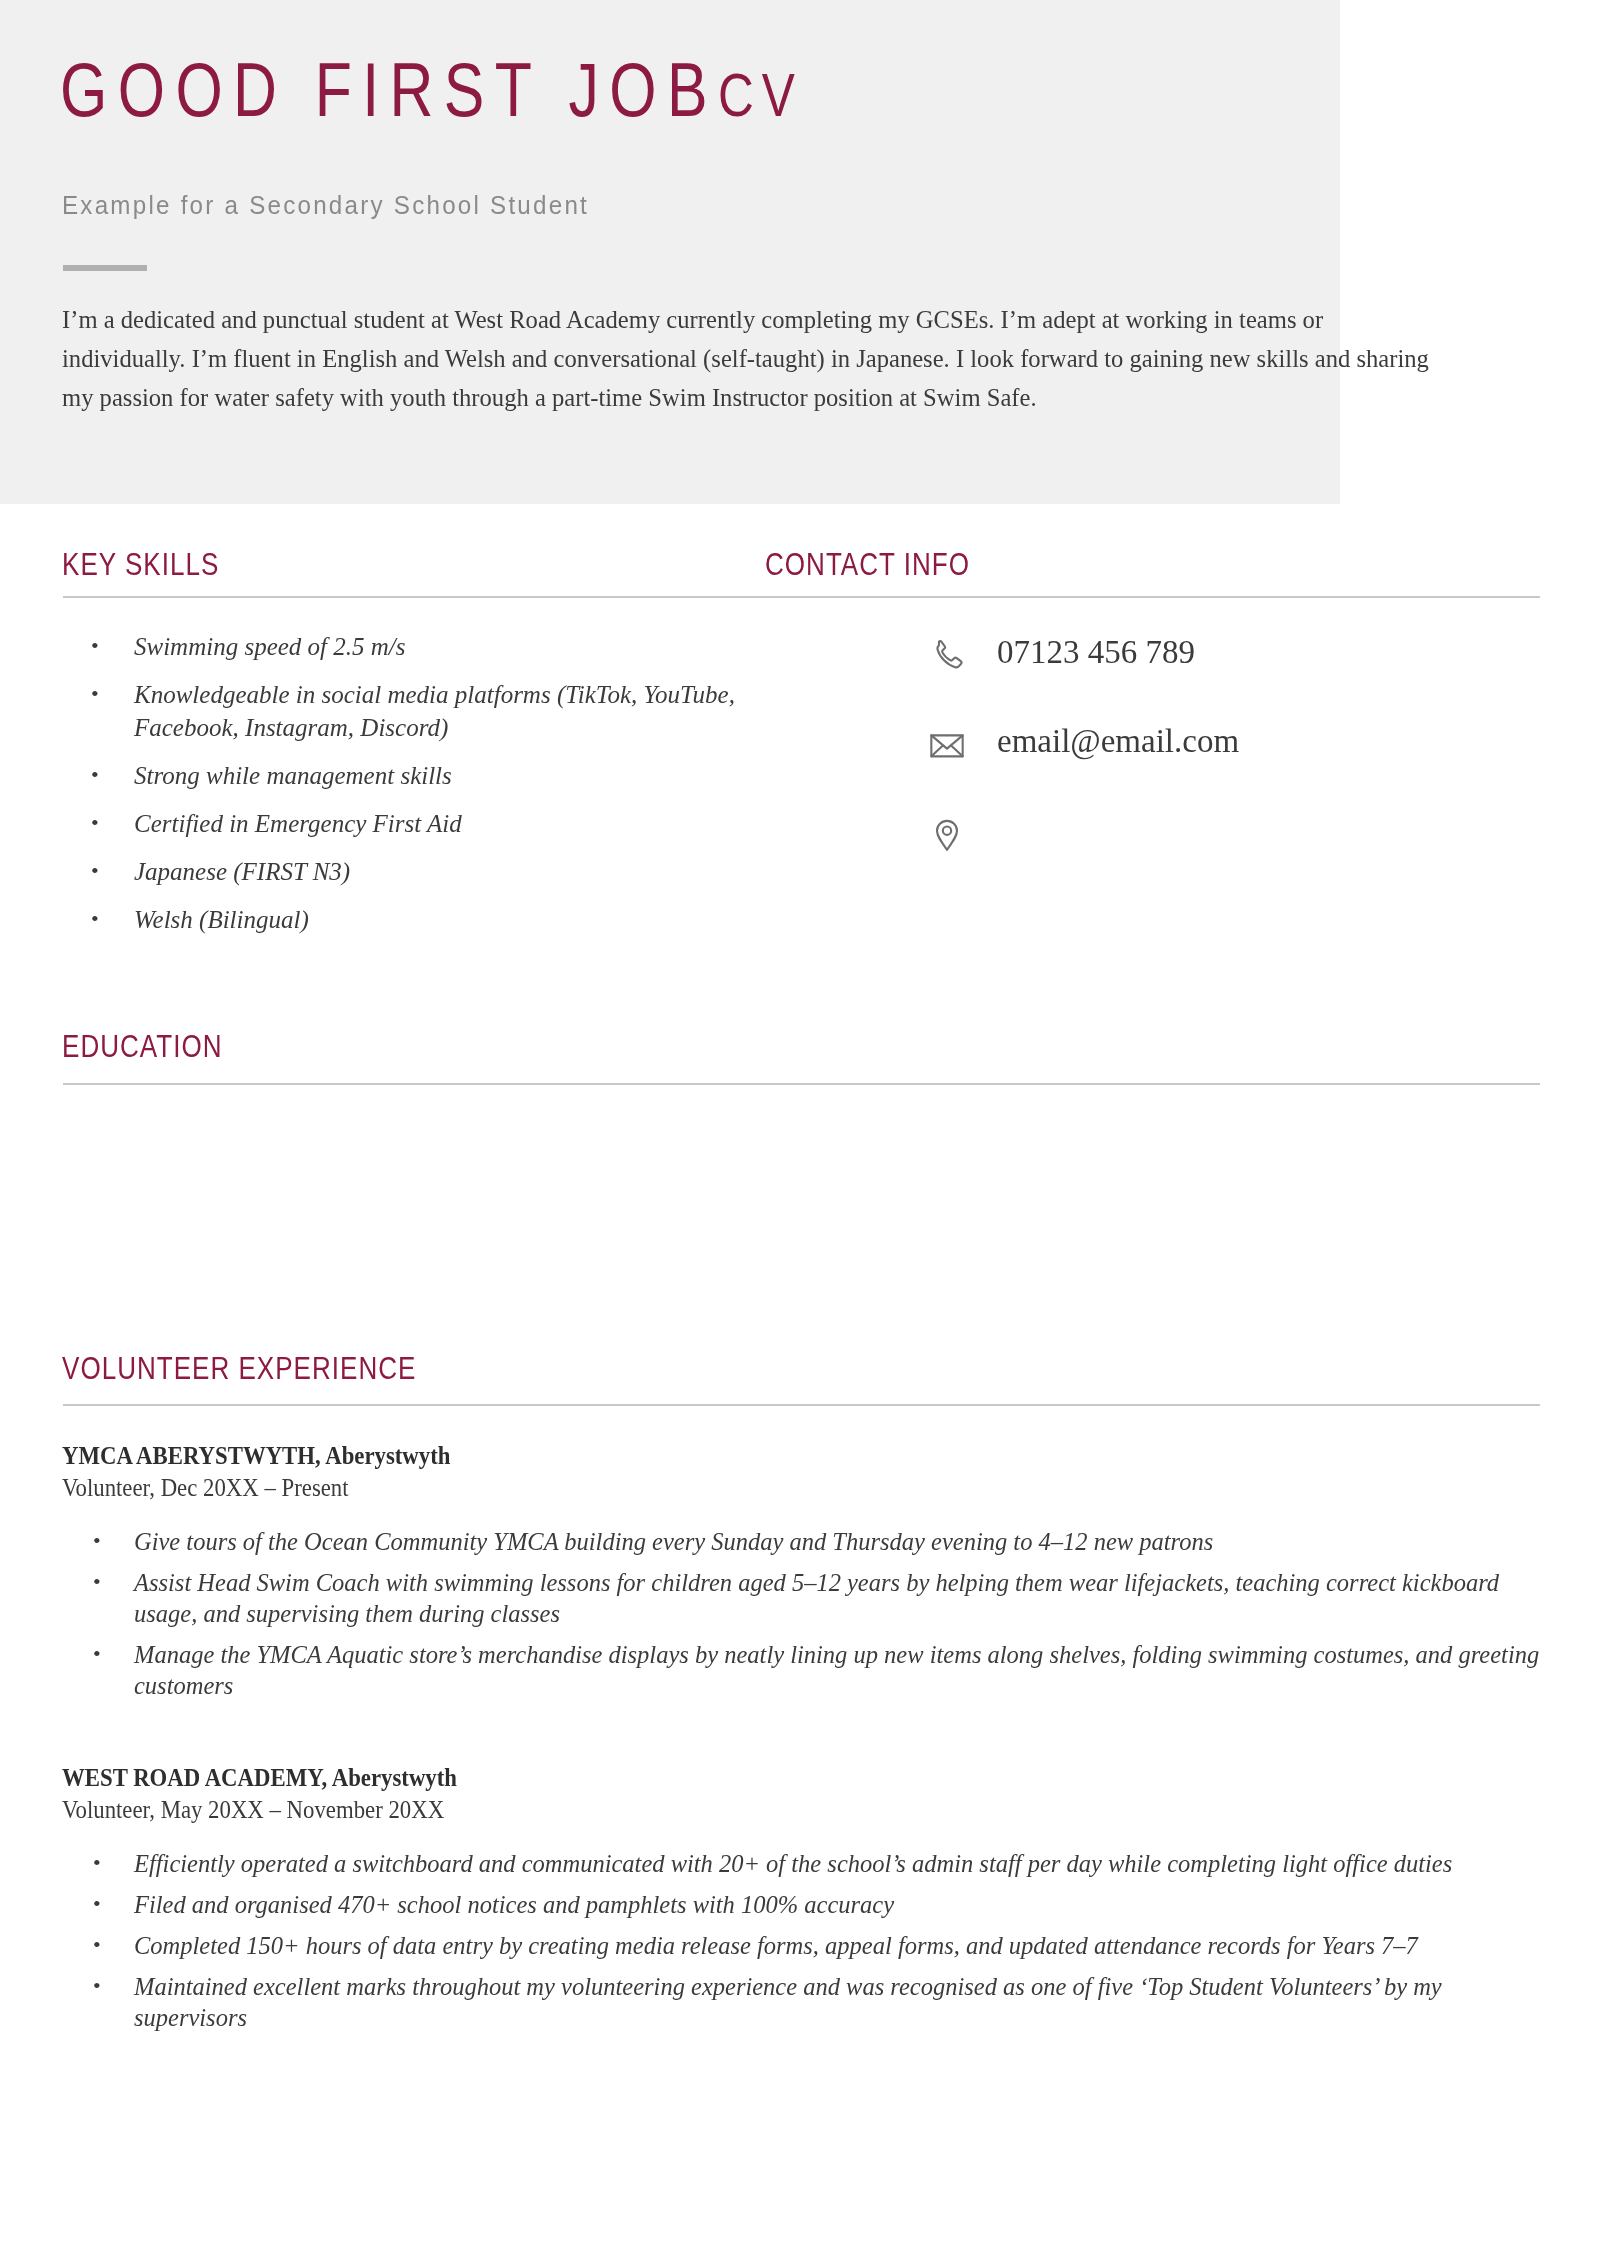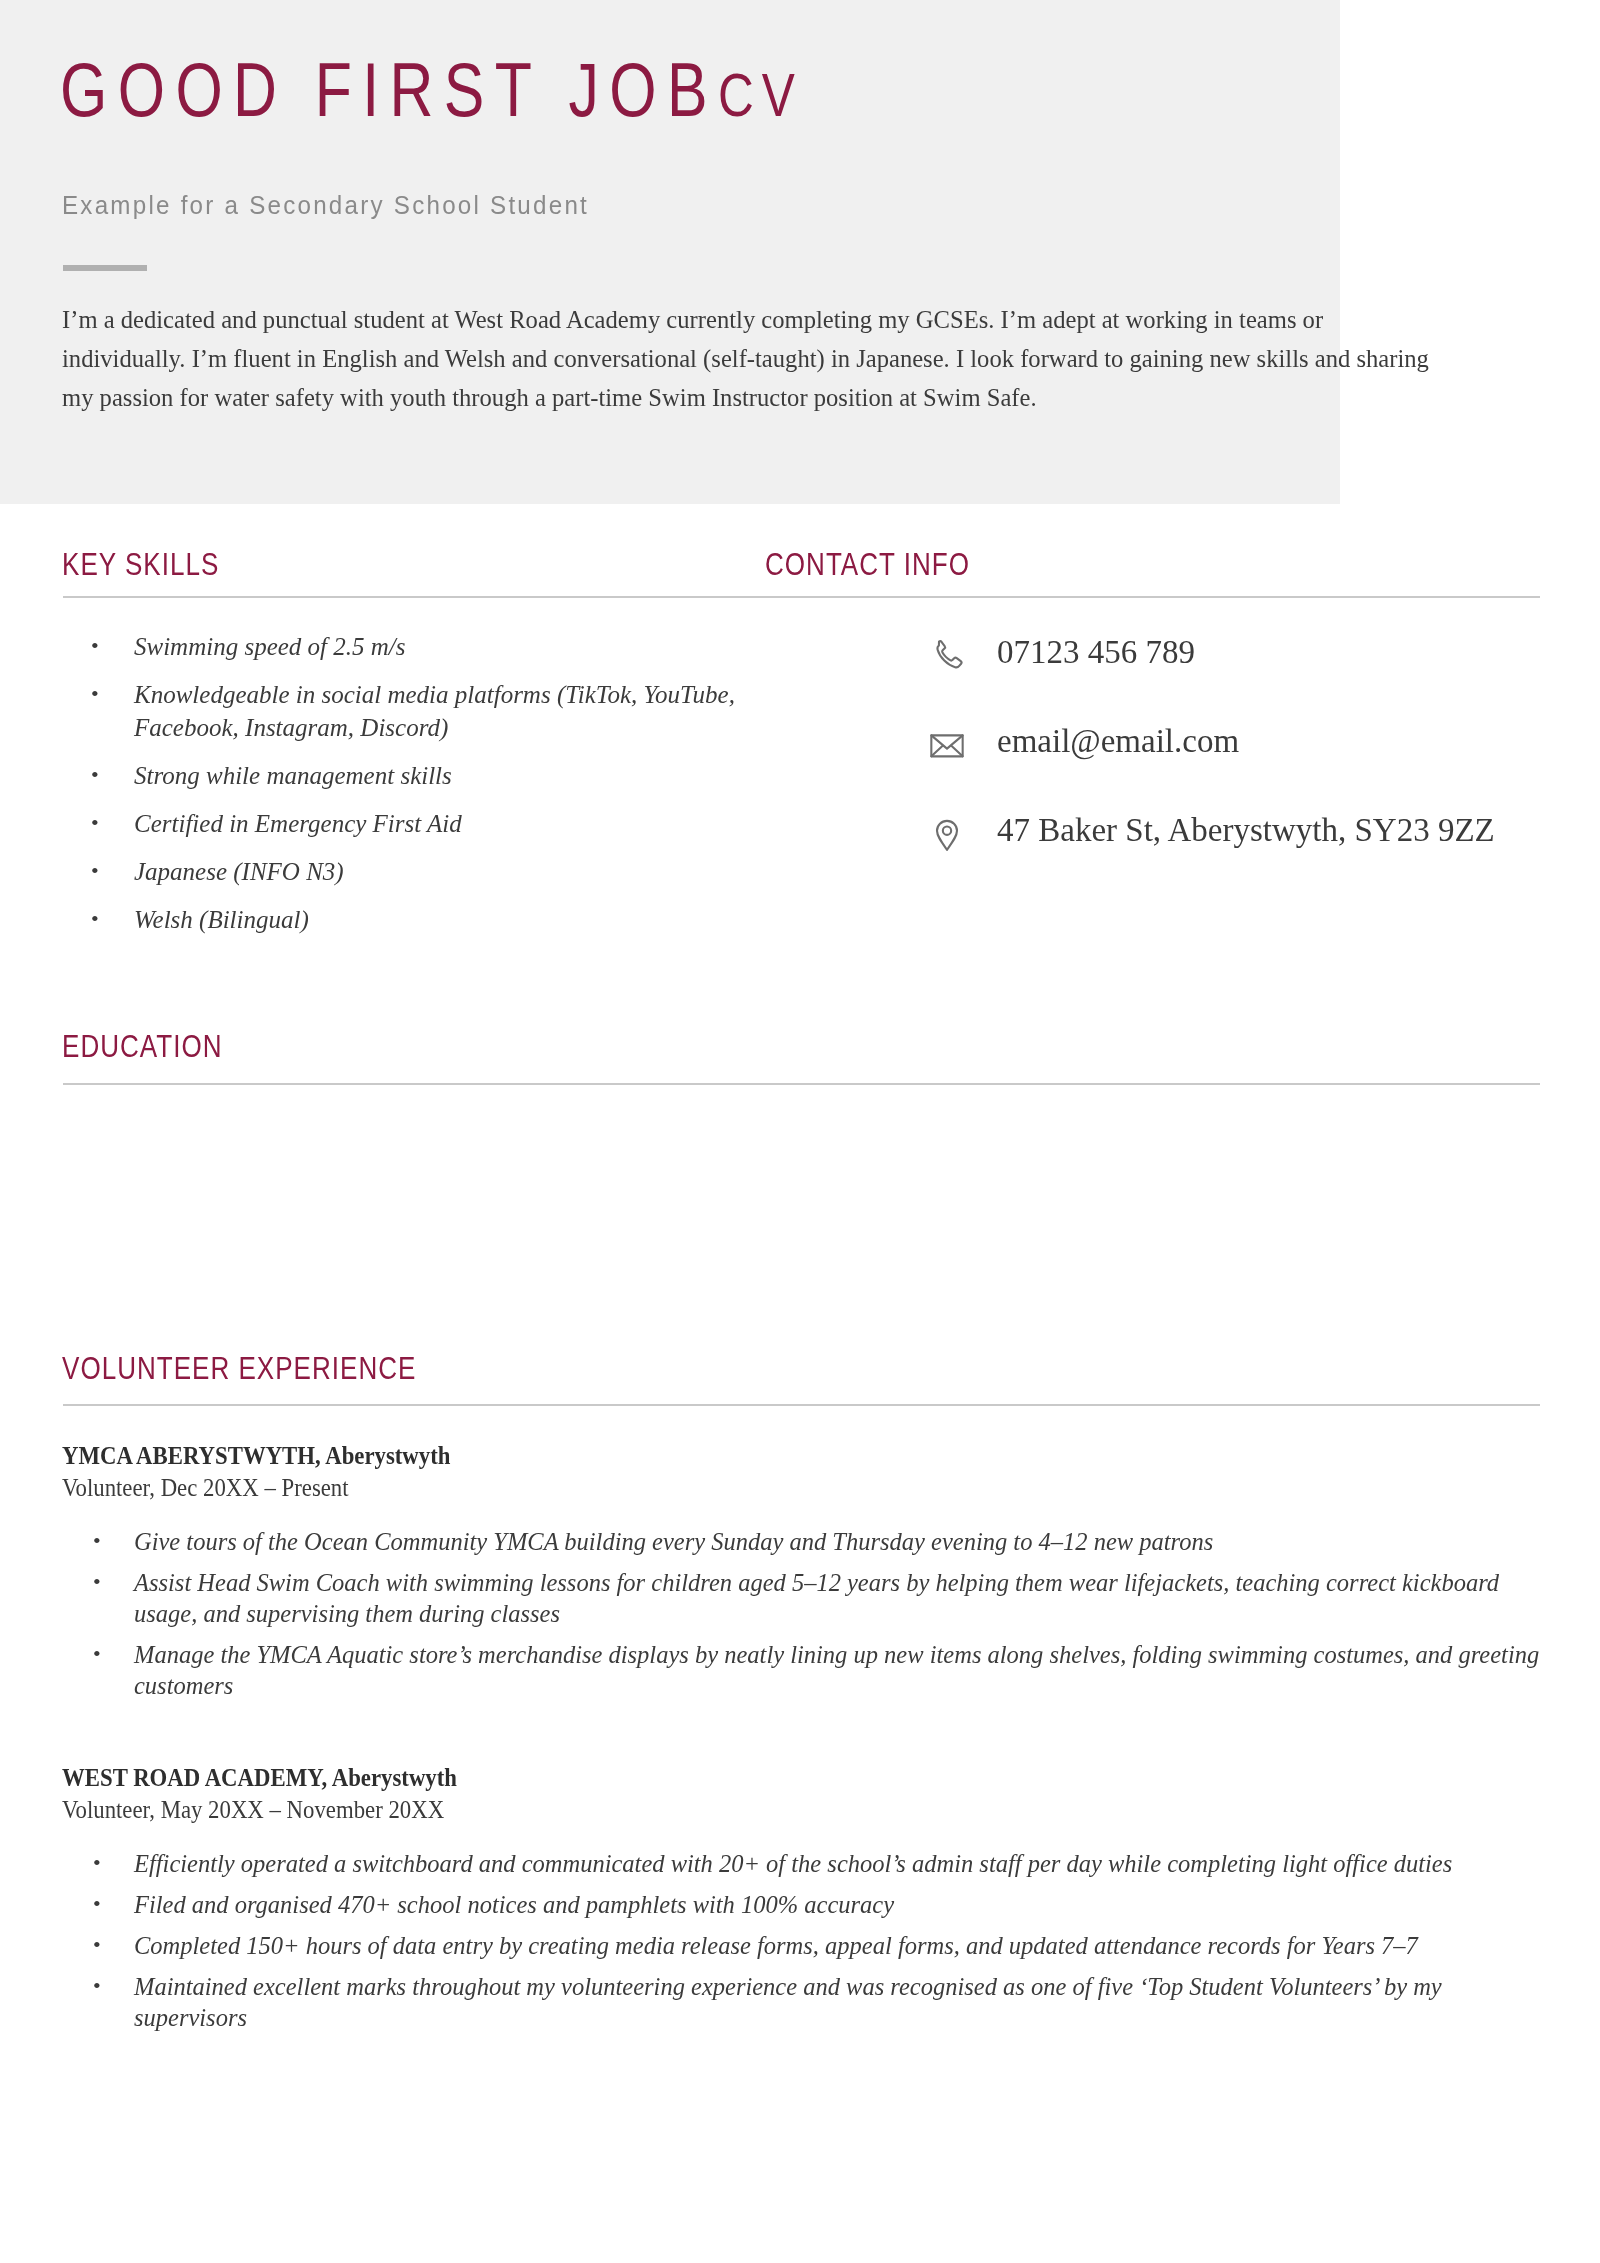--- a/index.html
+++ b/index.html
@@ -157,21 +157,21 @@
     <div class="bullet-row">
         <span class="dot">•</span>
         <span class="txt">Strong while management skills</span>
       </div>
     <div class="bullet-row">
         <span class="dot">•</span>
         <span class="txt">Certified in Emergency First Aid</span>
       </div>
     <div class="bullet-row">
         <span class="dot">•</span>
-        <span class="txt">Japanese (INFO N3)</span>
+        <span class="txt">Japanese (FIRST N3)</span>
       </div>
     <div class="bullet-row">
         <span class="dot">•</span>
         <span class="txt">Welsh (Bilingual)</span>
       </div>
   </div>
 
   <div class="sec-head" style="left:765px;top:548px;">CONTACT INFO</div>
   <div class="sec-rule" style="left:765px;top:596px;width:775px;"></div>
 
@@ -198,21 +198,20 @@
       <span class="val">email@email.com</span>
     </div>
 
     <div class="contact-row">
       <span class="ic">
         <svg viewBox="0 0 24 24" width="40" height="40" fill="none" stroke="#6e6e6e" stroke-width="1.25" stroke-linecap="round" stroke-linejoin="round">
           <path d="M12 21.5c3.6-5.1 6-8.3 6-11.4A6 6 0 0 0 6 10.1c0 3.1 2.4 6.3 6 11.4z"></path>
           <circle cx="12" cy="10" r="2.5"></circle>
         </svg>
       </span>
-      <span class="val">47 Baker St, Aberystwyth, SY23 9ZZ</span>
     </div>
 
   </div>
 
   <div class="sec-head" style="left:62px;top:1030px;">EDUCATION</div>
   <div class="sec-rule" style="left:63px;top:1083px;width:1477px;"></div>
 
 
 
   <div class="sec-head" style="left:62px;top:1352px;">VOLUNTEER EXPERIENCE</div>

